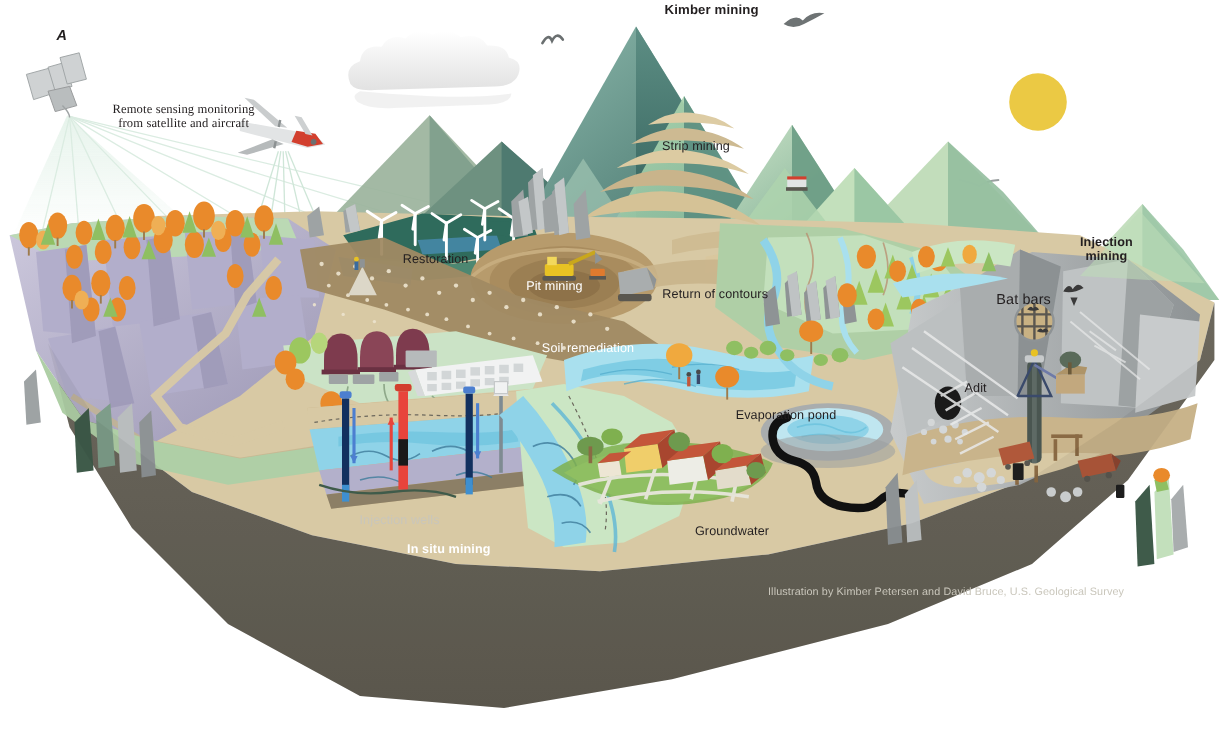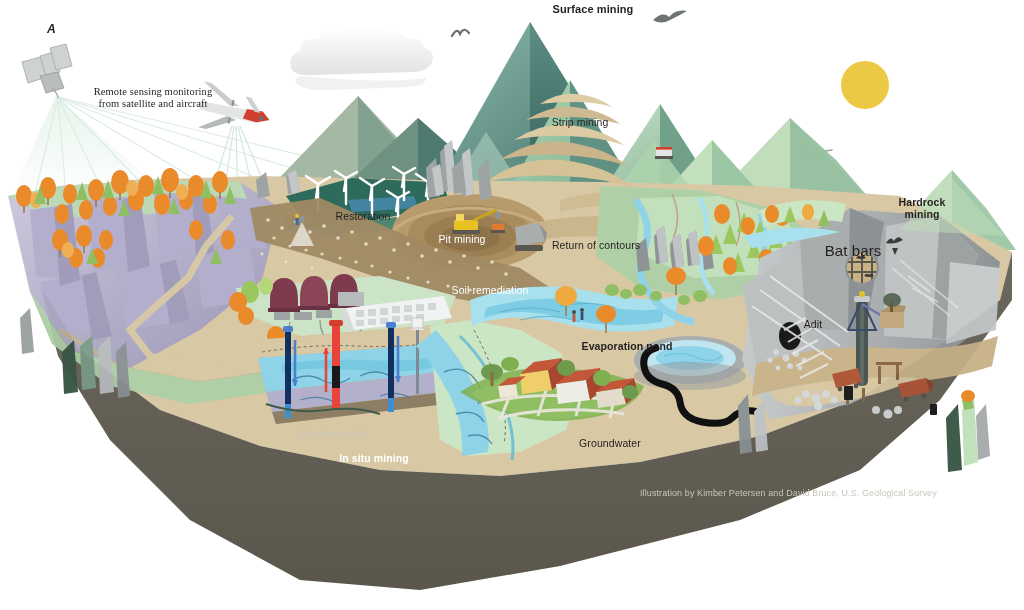--- a/index.html
+++ b/index.html
@@ -822,31 +822,31 @@
 
       <path d="M40 286 L58 356 L110 440 L190 520 L300 580 L420 590 L560 566 L740 520 L860 470 L940 400 L1012 300
                L1012 252 L1000 300 L930 352 L860 398 L760 436 L640 462 L500 476 L380 470 L260 446 L160 410 L80 350 Z" fill="#000000" opacity=".05"></path>
 
     </g>
   </svg>
 
   <div id="labels">
       <div class="lbl dark center" style="left: 153px; top: 86px; font-size: 10.5px; font-family: Liberation Serif, serif;">Remote sensing monitoring
 from satellite and aircraft</div>
-      <div class="lbl dark bold center" style="left: 593px; top: 3px; font-size: 11px;">Surface mining</div>
+      <div class="lbl dark bold center" style="left: 593px; top: 3px; font-size: 11px;">Kimber mining</div>
       <div class="lbl dark center" style="left: 580px; top: 117px; font-size: 10.5px; text-align: right;">Strip mining</div>
-      <div class="lbl dark bold center" style="left: 922px; top: 197px; font-size: 10.5px;">Hardrock
+      <div class="lbl dark bold center" style="left: 922px; top: 197px; font-size: 10.5px;">Injection
 mining</div>
-      <div class="lbl dark center" style="left: 853px; top: 243px; font-size: 15px;">Bat bars</div>
+      <div class="lbl dark center" style="left: 853px; top: 243px; font-size: 12px;">Bat bars</div>
       <div class="lbl dark center" style="left: 793px; top: 319px; font-size: 10.5px; padding-left: 40px;">Adit</div>
       <div class="lbl dark center" style="left: 363px; top: 211px; font-size: 10.5px;">Restoration</div>
       <div class="lbl white center" style="left: 462px; top: 234px; font-size: 10.5px;">Pit mining</div>
       <div class="lbl dark center" style="left: 596px; top: 240px; font-size: 10.5px;">Return of contours</div>
       <div class="lbl white center" style="left: 490px; top: 285px; font-size: 10.5px;">Soil remediation</div>
-      <div class="lbl dark center" style="left: 627px; top: 341px; font-size: 10.5px; font-weight: bold;">Evaporation pond</div>
+      <div class="lbl dark center" style="left: 655px; top: 341px; font-size: 10.5px;">Evaporation pond</div>
       <div class="lbl dark center" style="left: 562px; top: 438px; font-size: 10.5px; margin-left: 48px;">Groundwater</div>
       <div class="lbl ghost center" style="left: 333px; top: 429px; font-size: 10.5px;">Injection wells</div>
       <div class="lbl white bold center" style="left: 374px; top: 453px; font-size: 10.5px; text-align: center;">In situ mining</div>
     </div>
 
   <div class="lbl dark bold" id="panel-letter" style="left:47px;top:23px;font-size:12px;font-style:italic;">A</div>
 
   <div class="lbl ghost" id="credit-line" style="left:640px;top:488px;font-size:9px;">Illustration by Kimber Petersen and David Bruce, U.S. Geological Survey</div>
 
 </div>

